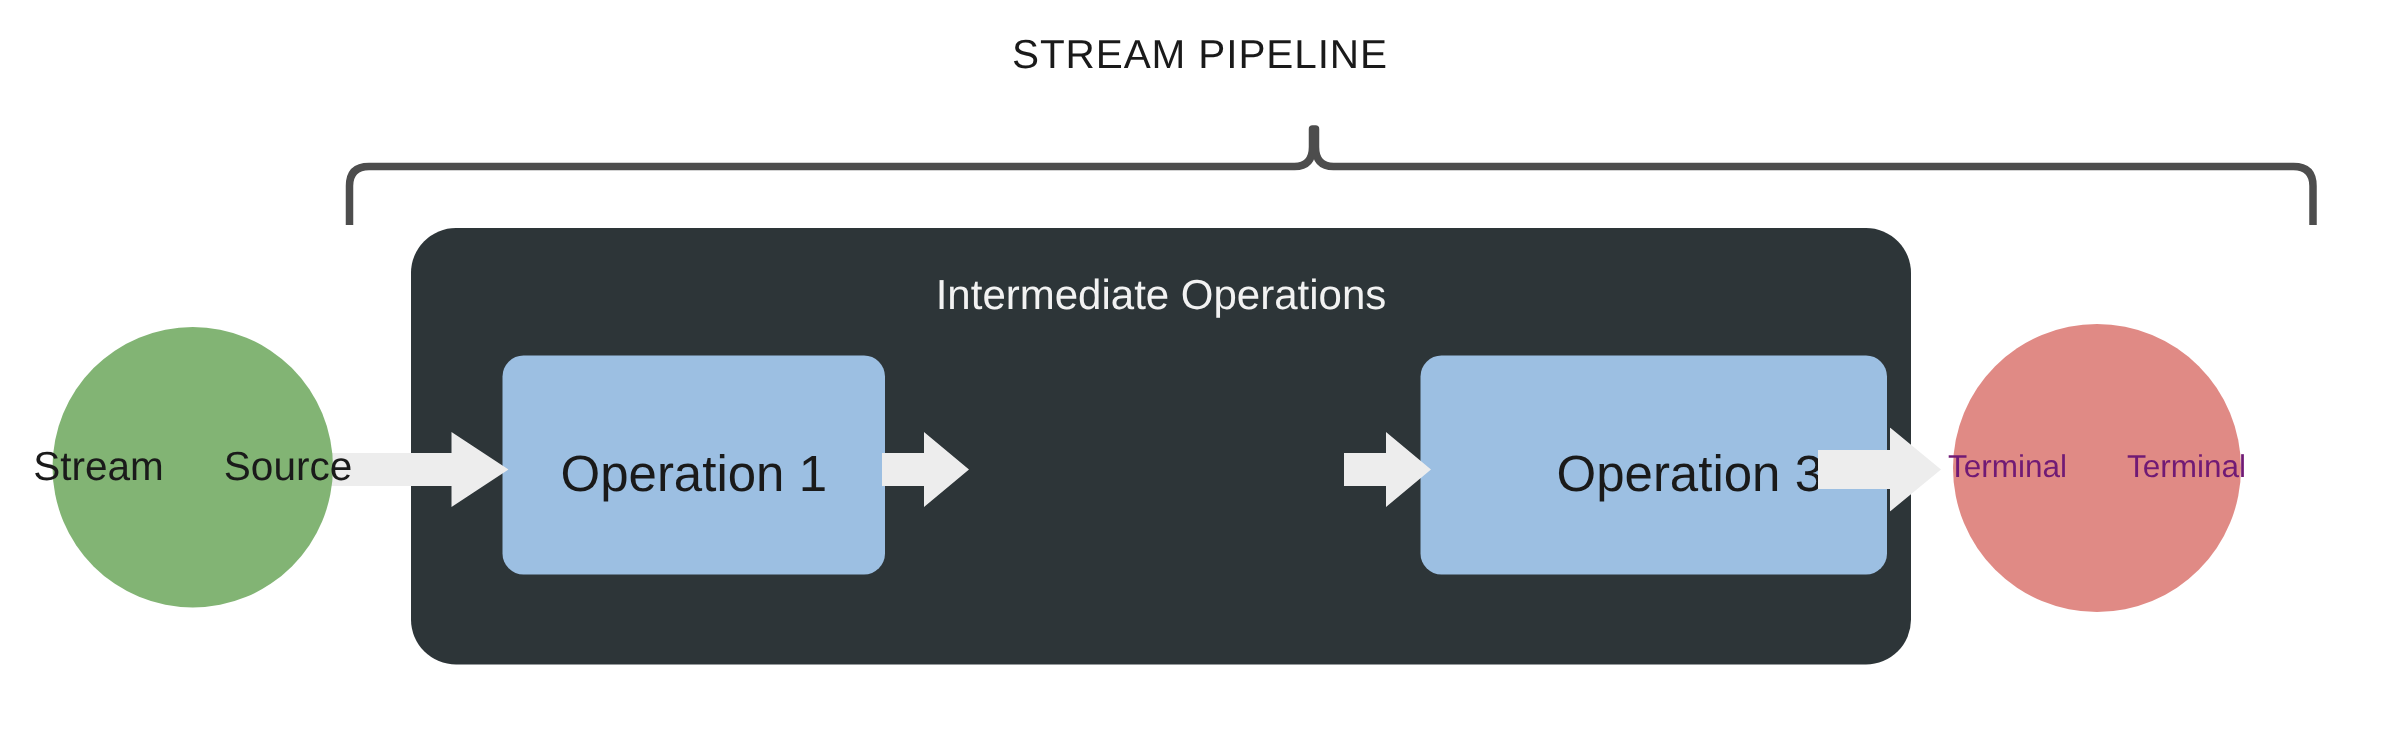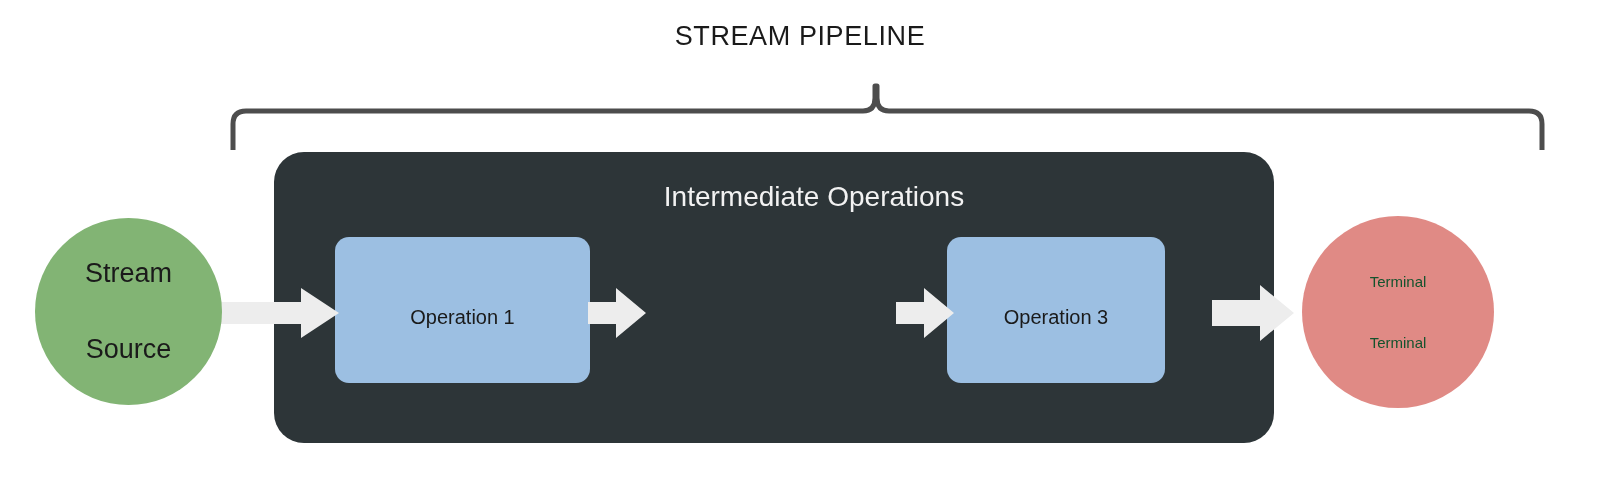--- a/index.html
+++ b/index.html
@@ -58,64 +58,62 @@
     position: absolute;
     left: 0;
     top: 30px;
     width: 100%;
     text-align: center;
     color: #f2f2f2;
     font-size: 28px;
     font-weight: 400;
     line-height: 1.1;
     white-space: nowrap;
-    margin-left: 40px;
   }
 
   
   .op-box {
     position: absolute;
     top: 237px;
     height: 146px;
     background: #9cbfe2;
     border-radius: 14px;
     display: flex;
     align-items: center;
     justify-content: center;
   }
   .op-box-label {
     color: #1a1a1a;
-    font-size: 20px;
+    font-size: 34px;
     font-weight: 400;
     line-height: 1.1;
     white-space: nowrap;
     margin-top: 13px;
   }
   .op-1 { left: 335px; width: 255px; }
   .op-2 { left: 641px; width: 247px; }
-  .op-3 { left: 947px; width: 218px; }
+  .op-3 { left: 947px; width: 263px; padding-left: 48px; }
 
   
   .arrow {
     position: absolute;
     top: 285px;
     height: 56px;
   }
   .arrow svg { display: block; width: 100%; height: 100%; }
   .arrow-1 { left: 219px; width: 120px; }
   .arrow-2 { left: 588px; width: 58px; }
   .arrow-3 { left: 896px; width: 58px; }
   .arrow-4 { left: 1212px; width: 82px; }
 
   
   .circle {
     position: absolute;
     border-radius: 50%;
     display: flex;
-    flex-direction: column;
     align-items: center;
     justify-content: center;
     text-align: center;
     gap: 40px;
   }
   .circle-source {
     left: 35px;
     top: 218px;
     width: 187px;
     height: 187px;
@@ -128,22 +126,22 @@
     white-space: nowrap;
   }
   .circle-terminal {
     left: 1302px;
     top: 216px;
     width: 192px;
     height: 192px;
     background: #e08a85;
   }
   .circle-terminal .circle-line {
-    font-size: 15px;
-    color: #14532d;
+    font-size: 21px;
+    color: #701a75;
     line-height: 1.4;
     white-space: nowrap;
   }
 </style>
 </head>
 <body>
 
 <div id="stage">
 
   <div class="pipeline-title">STREAM PIPELINE</div>

